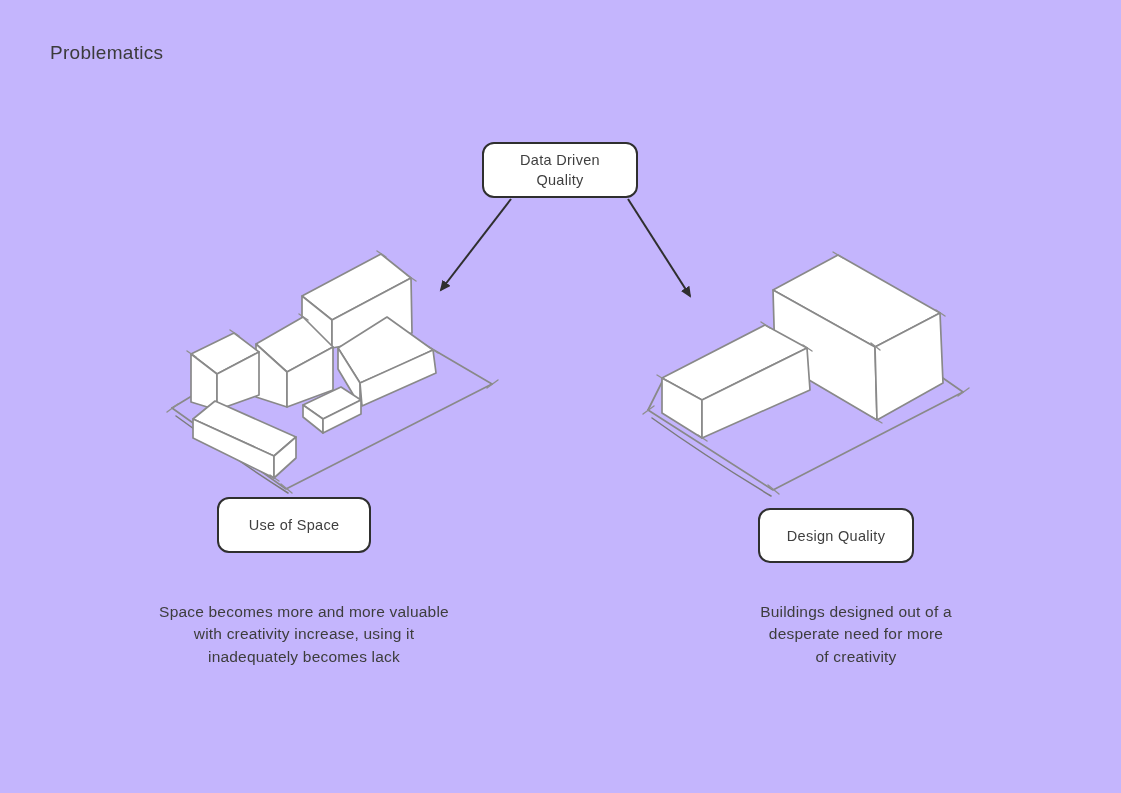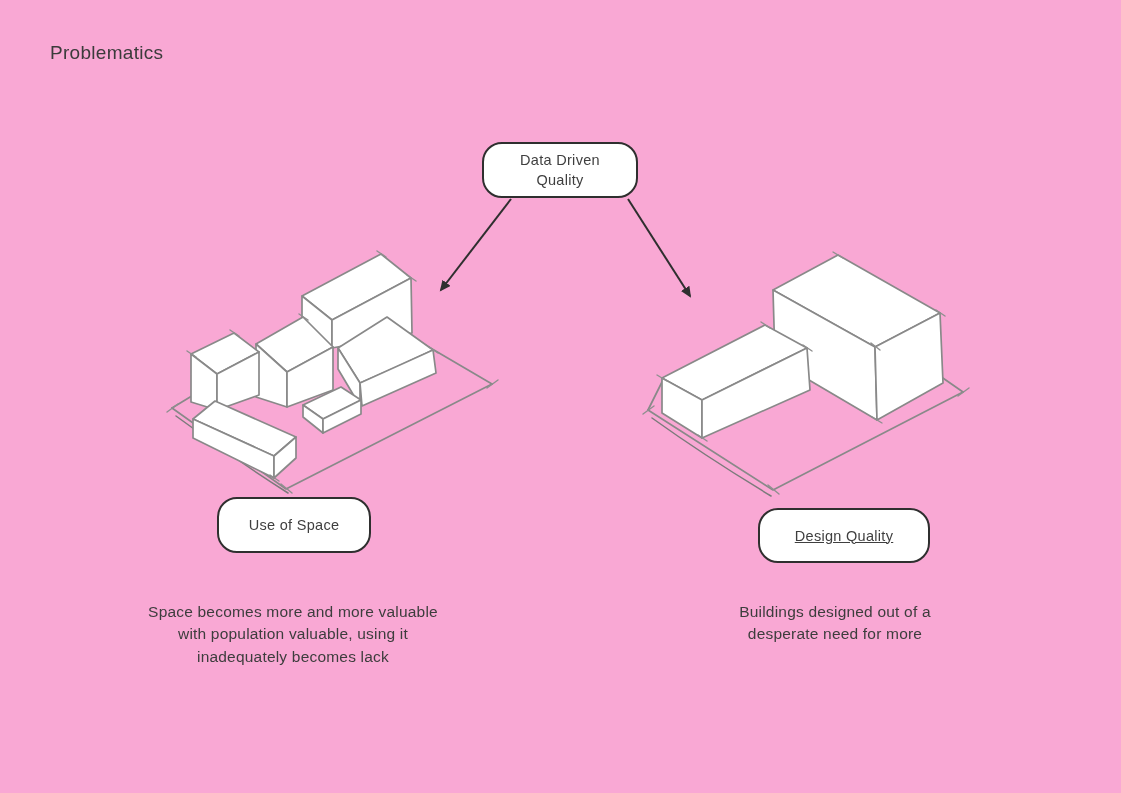--- a/index.html
+++ b/index.html
@@ -1,48 +1,48 @@
 <!DOCTYPE html>
 <html><head>
 <meta charset="utf-8">
 <style>
   html,body{margin:0;padding:0;background:#ffffff;}
   .canvas{
-    position:relative;width:1121px;height:793px;background:#f9a8d4;overflow:hidden;
+    position:relative;width:1121px;height:793px;background:#c4b5fd;overflow:hidden;
     font-family:"Liberation Sans","DejaVu Sans",sans-serif;color:#3d3d3d;
   }
   .title{
     position:absolute;left:50px;top:42px;font-size:19px;font-weight:500;
     letter-spacing:.3px;color:#3b3b3b;
   }
   .node{
     position:absolute;box-sizing:border-box;background:#ffffff;
-    border:2px solid #2f2f2f;border-radius:20px;
+    border:2px solid #2f2f2f;border-radius:12px;
     display:flex;flex-direction:column;align-items:center;justify-content:center;
     font-size:14.5px;font-weight:500;letter-spacing:.3px;color:#3f3f3f;line-height:20px;
     text-align:center;
   }
   .node-root{left:482px;top:142px;width:156px;height:56px;}
   .node-left{left:217px;top:497px;width:154px;height:56px;}
-  .node-right{left:758px;top:508px;width:172px;height:55px;text-decoration:underline;}
+  .node-right{left:758px;top:508px;width:156px;height:55px;}
   .connectors{position:absolute;left:0;top:0;width:1121px;height:793px;}
   .sketch{position:absolute;}
   .sketch-left{left:160px;top:240px;width:350px;height:260px;}
   .sketch-right{left:640px;top:250px;width:330px;height:250px;}
   .sk{fill:#ffffff;stroke:#898989;stroke-width:1.7;stroke-linejoin:round;stroke-linecap:round;}
   .skl{fill:none;stroke:#898989;stroke-width:1.7;stroke-linejoin:round;stroke-linecap:round;}
   .skd{fill:none;stroke:#7b7b7b;stroke-width:1.5;stroke-linecap:round;}
   .tick{stroke:#8f8f8f;stroke-width:1.4;stroke-linecap:round;}
   .arrowline{stroke:#2f2f2f;stroke-width:2;}
   .desc{
     position:absolute;width:360px;text-align:center;font-size:15.5px;line-height:22.4px;
     color:#3d3d3d;letter-spacing:.2px;
   }
-  .desc-left{left:113px;top:601px;text-align:center;}
-  .desc-right{left:655px;top:601px;}
+  .desc-left{left:124px;top:601px;text-align:center;}
+  .desc-right{left:676px;top:601px;}
   .desc span{display:block;}
 </style>
 </head>
 <body>
 
 <div class="canvas">
 
   <div class="title">Problematics</div>
 
   <svg class="connectors" viewBox="0 0 1121 793">
@@ -146,22 +146,23 @@
   <div class="node node-left">
     <span>Use of Space</span>
   </div>
 
   <div class="node node-right">
     <span>Design Quality</span>
   </div>
 
   <div class="desc desc-left">
     <span>Space becomes more and more valuable</span>
-    <span>with population valuable, using it</span>
+    <span>with creativity increase, using it</span>
     <span>inadequately becomes lack</span>
   </div>
 
   <div class="desc desc-right">
     <span>Buildings designed out of a</span>
     <span>desperate need for more</span>
+    <span>of creativity</span>
   </div>
 
 </div>
 
 </body></html>

